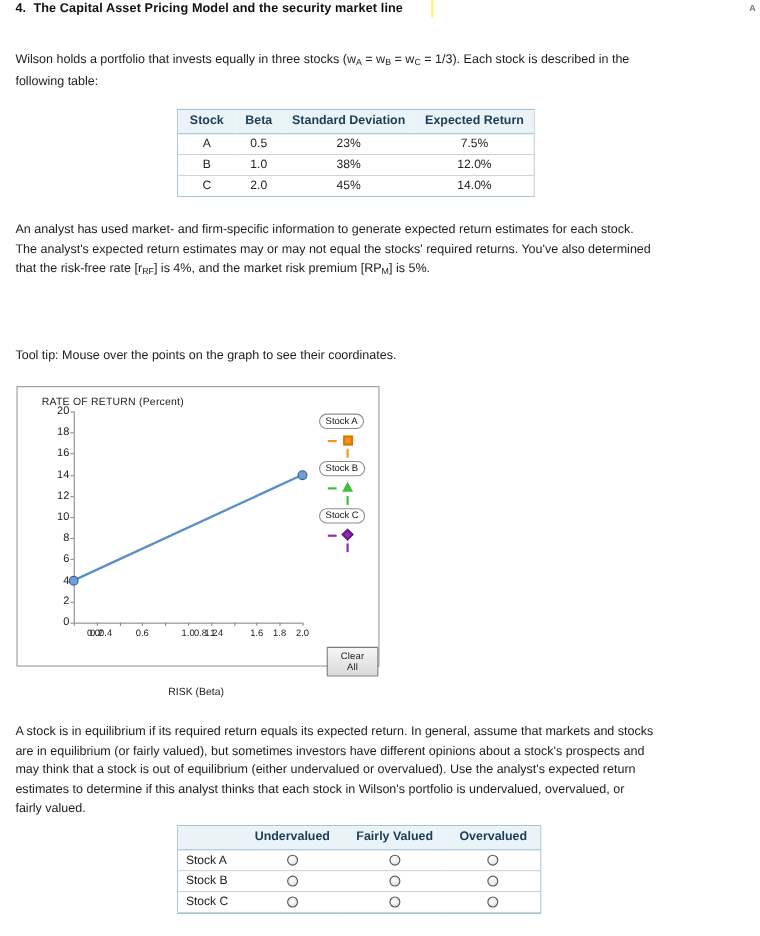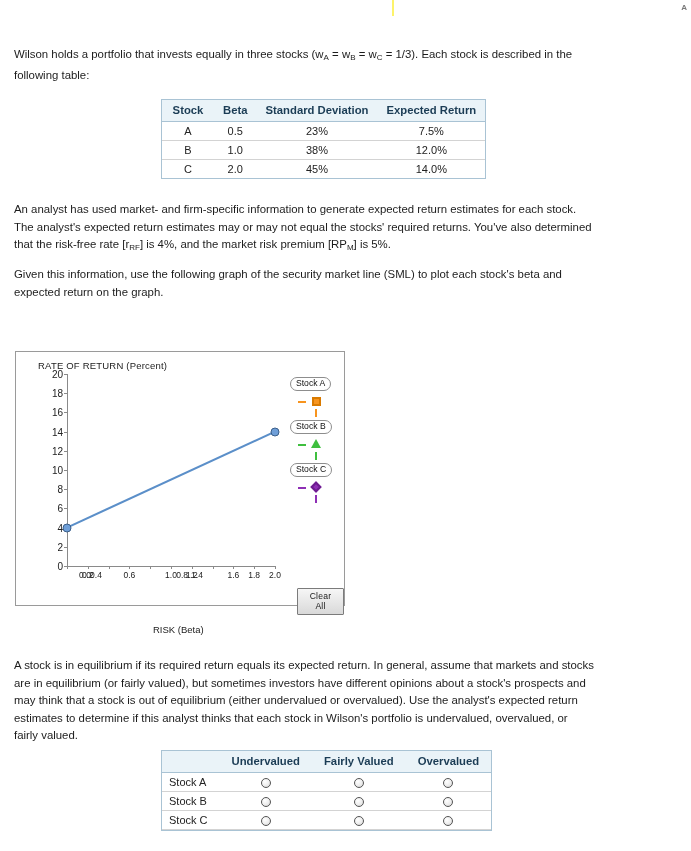--- a/index.html
+++ b/index.html
@@ -214,20 +214,24 @@
     box-sizing:border-box;
     cursor:pointer;
     vertical-align:middle;
   }
 </style>
 </head>
 <body>
 
 <div class="page">
 
+  <div class="q-title">
+    <span>4.</span>
+    &nbsp;<span>The Capital Asset Pricing Model and the security market line</span>
+  </div>
   <div class="yellow-caret"></div>
   <div class="corner-a">A</div>
 
   <div class="para" style="top:46px;">
     <span>Wilson holds a portfolio that invests equally in three stocks (w</span><sub>A</sub><span> = w</span><sub>B</sub><span> = w</span><sub>C</sub><span> = 1/3). Each stock is described in the following table:</span>
   </div>
 
   <div class="stat-table-wrap">
     <table class="stat">
       <thead>
@@ -258,22 +262,22 @@
           <td>14.0%</td>
         </tr>
       </tbody>
     </table>
   </div>
 
   <div class="para" style="top:201px;">
     <span>An analyst has used market- and firm-specific information to generate expected return estimates for each stock. The analyst's expected return estimates may or may not equal the stocks' required returns. You've also determined that the risk-free rate [r</span><sub>RF</sub><span>] is 4%, and the market risk premium [RP</span><sub>M</sub><span>] is 5%.</span>
   </div>
 
-  <div class="para" style="top:266px;">Given this information, use the following graph of the security market line (SML) to plot each stock's beta and expected return on the graph.</div>
-
+
+  <div class="para" style="top:315px;">Tool tip: Mouse over the points on the graph to see their coordinates.</div>
 
   <div class="graph-panel">
 
     <div class="graph-ytitle">RATE OF RETURN (Percent)</div>
 
     <div class="plot">
       <div class="axis-y"></div>
       <div class="axis-x"></div>
 
       <div class="ytickmark" style="top:0px;"></div>

